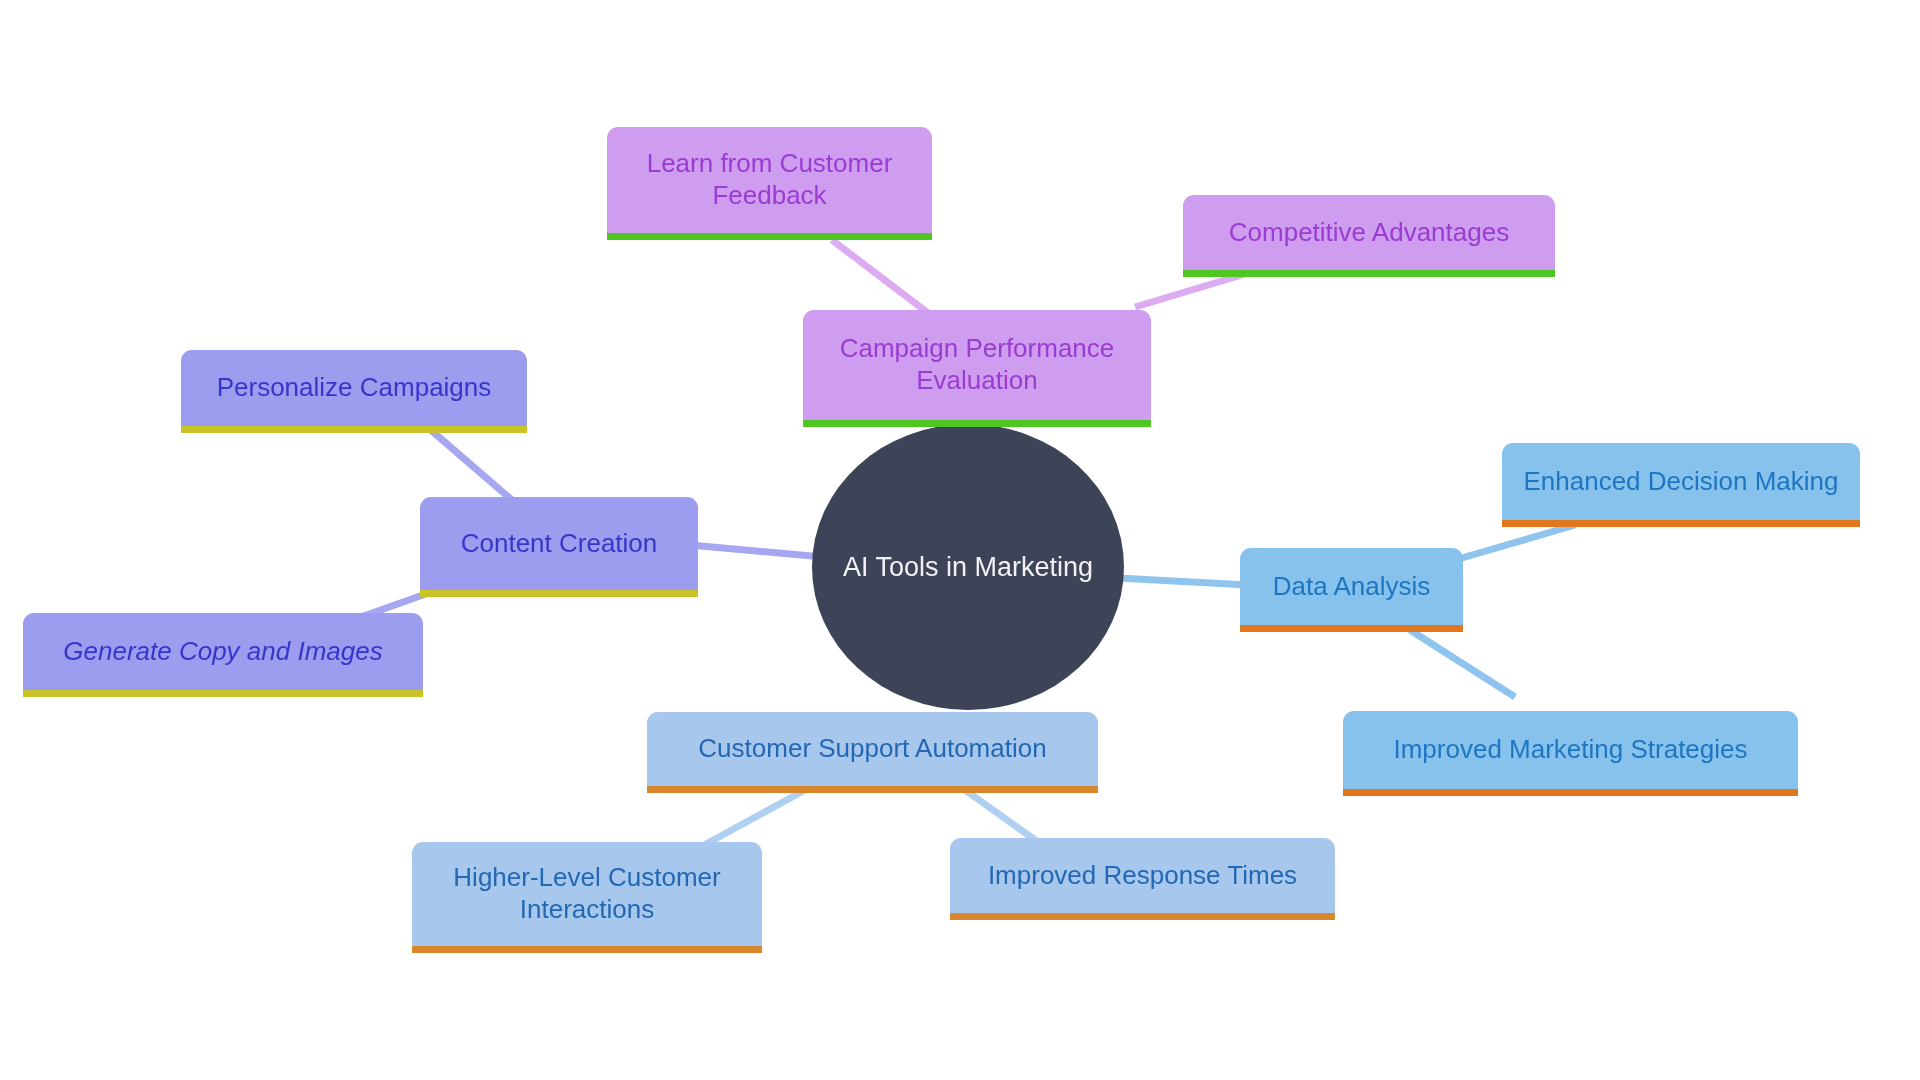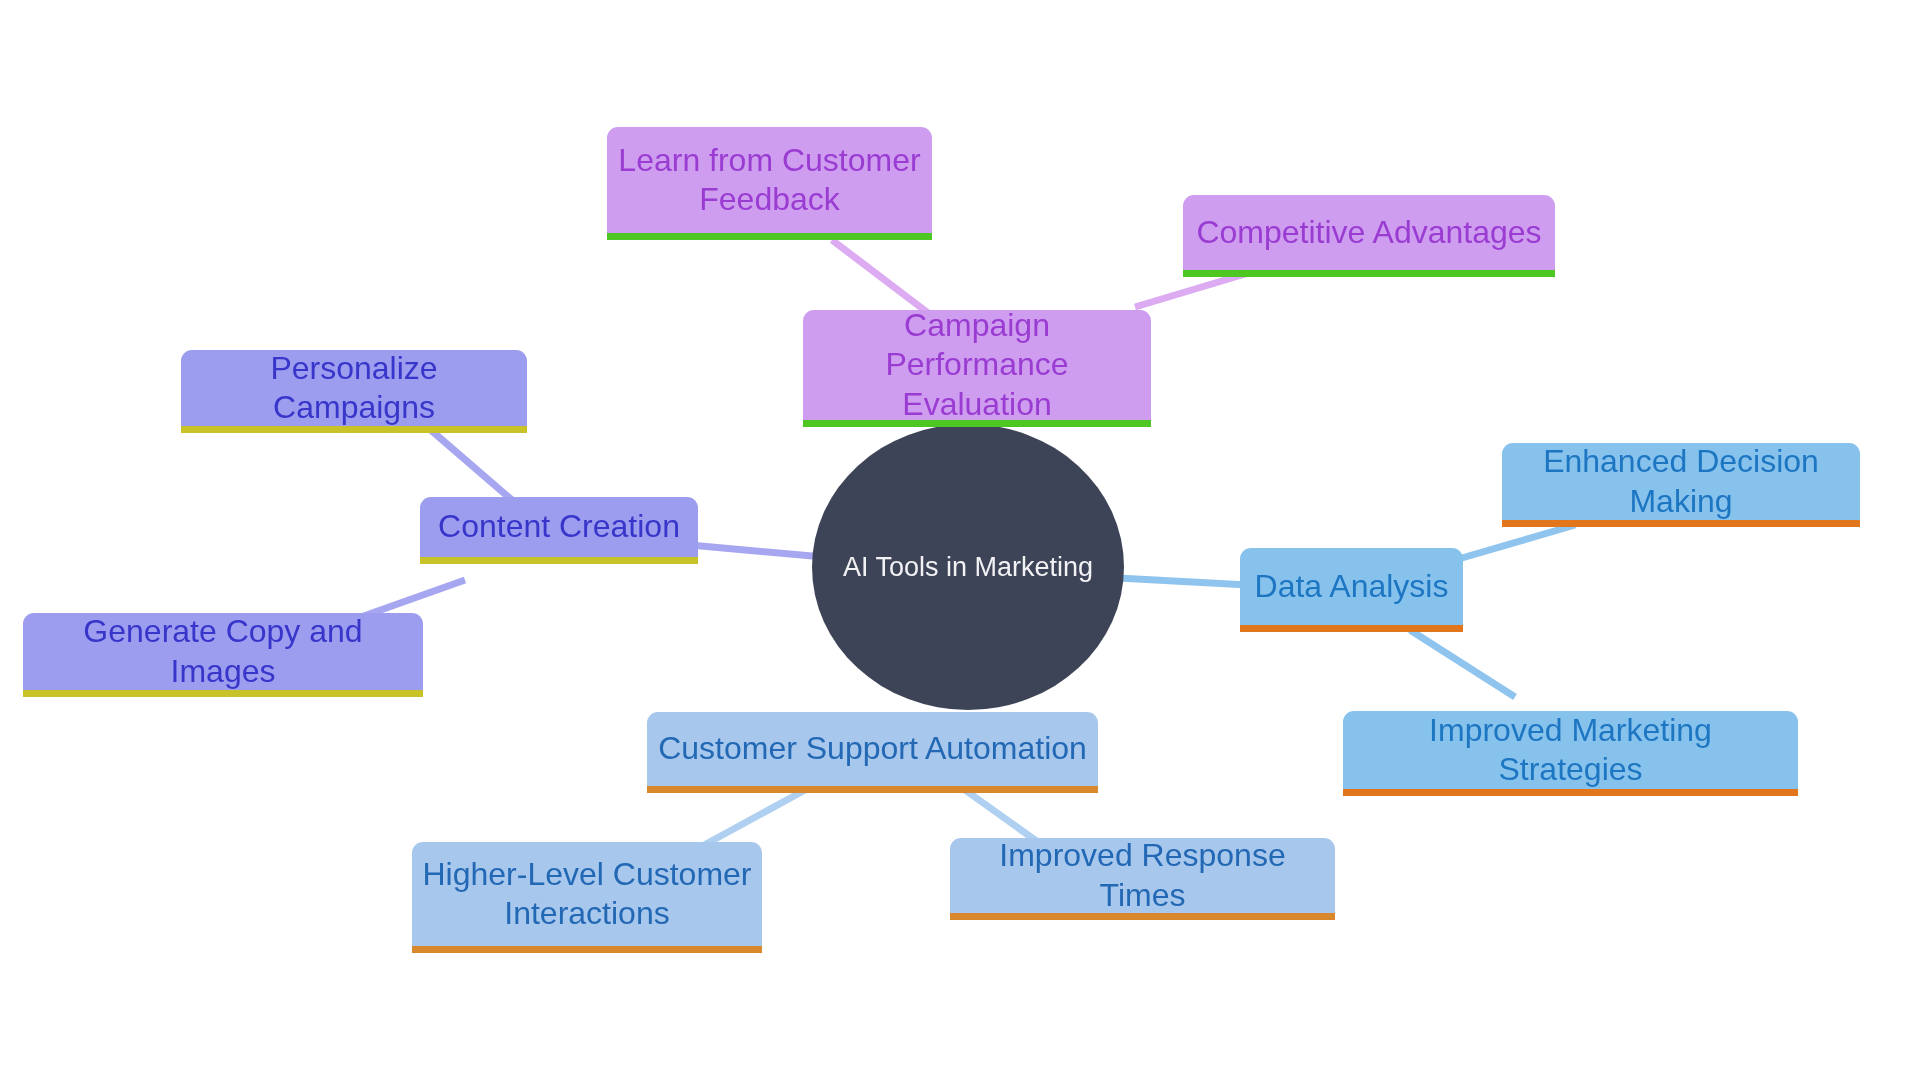--- a/index.html
+++ b/index.html
@@ -38,39 +38,39 @@
     text-align: center;
   }
   .node {
     position: absolute;
     z-index: 3;
     display: flex;
     align-items: center;
     justify-content: center;
     text-align: center;
     border-radius: 11px 11px 0 0;
-    font-size: 32px;
+    font-size: 26px;
     font-weight: 500;
     line-height: 1.22;
     padding: 0 10px;
     box-sizing: border-box;
   }
   
   .br-purple { background: #CE9DEF; color: #9A3BD2; border-bottom: 7px solid #4EC722; }
   .br-peri   { background: #9C9DEF; color: #3835CA; border-bottom: 7px solid #C9C32A; }
   .br-data   { background: #87C2ED; color: #1D76C2; border-bottom: 7px solid #E2761D; }
   .br-supp   { background: #A8C7EC; color: #2268B4; border-bottom: 7px solid #D8872D; }
 
   
   #n-campaign    { left: 803px;  top: 310px; width: 348px; height: 117px; }
   #n-learn       { left: 607px;  top: 127px; width: 325px; height: 113px; }
   #n-competitive { left: 1183px; top: 195px; width: 372px; height: 82px;  }
-  #n-content     { left: 420px;  top: 497px; width: 278px; height: 67px;  }
+  #n-content     { left: 420px;  top: 497px; width: 278px; height: 100px;  }
   #n-personalize { left: 181px;  top: 350px; width: 346px; height: 83px;  }
-  #n-generate    { left: 23px;   top: 613px; width: 400px; height: 84px;  }
+  #n-generate    { left: 23px;   top: 613px; width: 400px; height: 84px; font-style: italic;  }
   #n-data        { left: 1240px; top: 548px; width: 223px; height: 84px;  }
   #n-enhanced    { left: 1502px; top: 443px; width: 358px; height: 84px;  }
   #n-improvemkt  { left: 1343px; top: 690px; width: 455px; height: 85px; margin-top: 21px;  }
   #n-support     { left: 647px;  top: 712px; width: 451px; height: 81px;  }
   #n-higher      { left: 412px;  top: 842px; width: 350px; height: 111px; }
   #n-response    { left: 950px;  top: 838px; width: 385px; height: 82px;  }
 </style>
 </head>
 <body>
 

